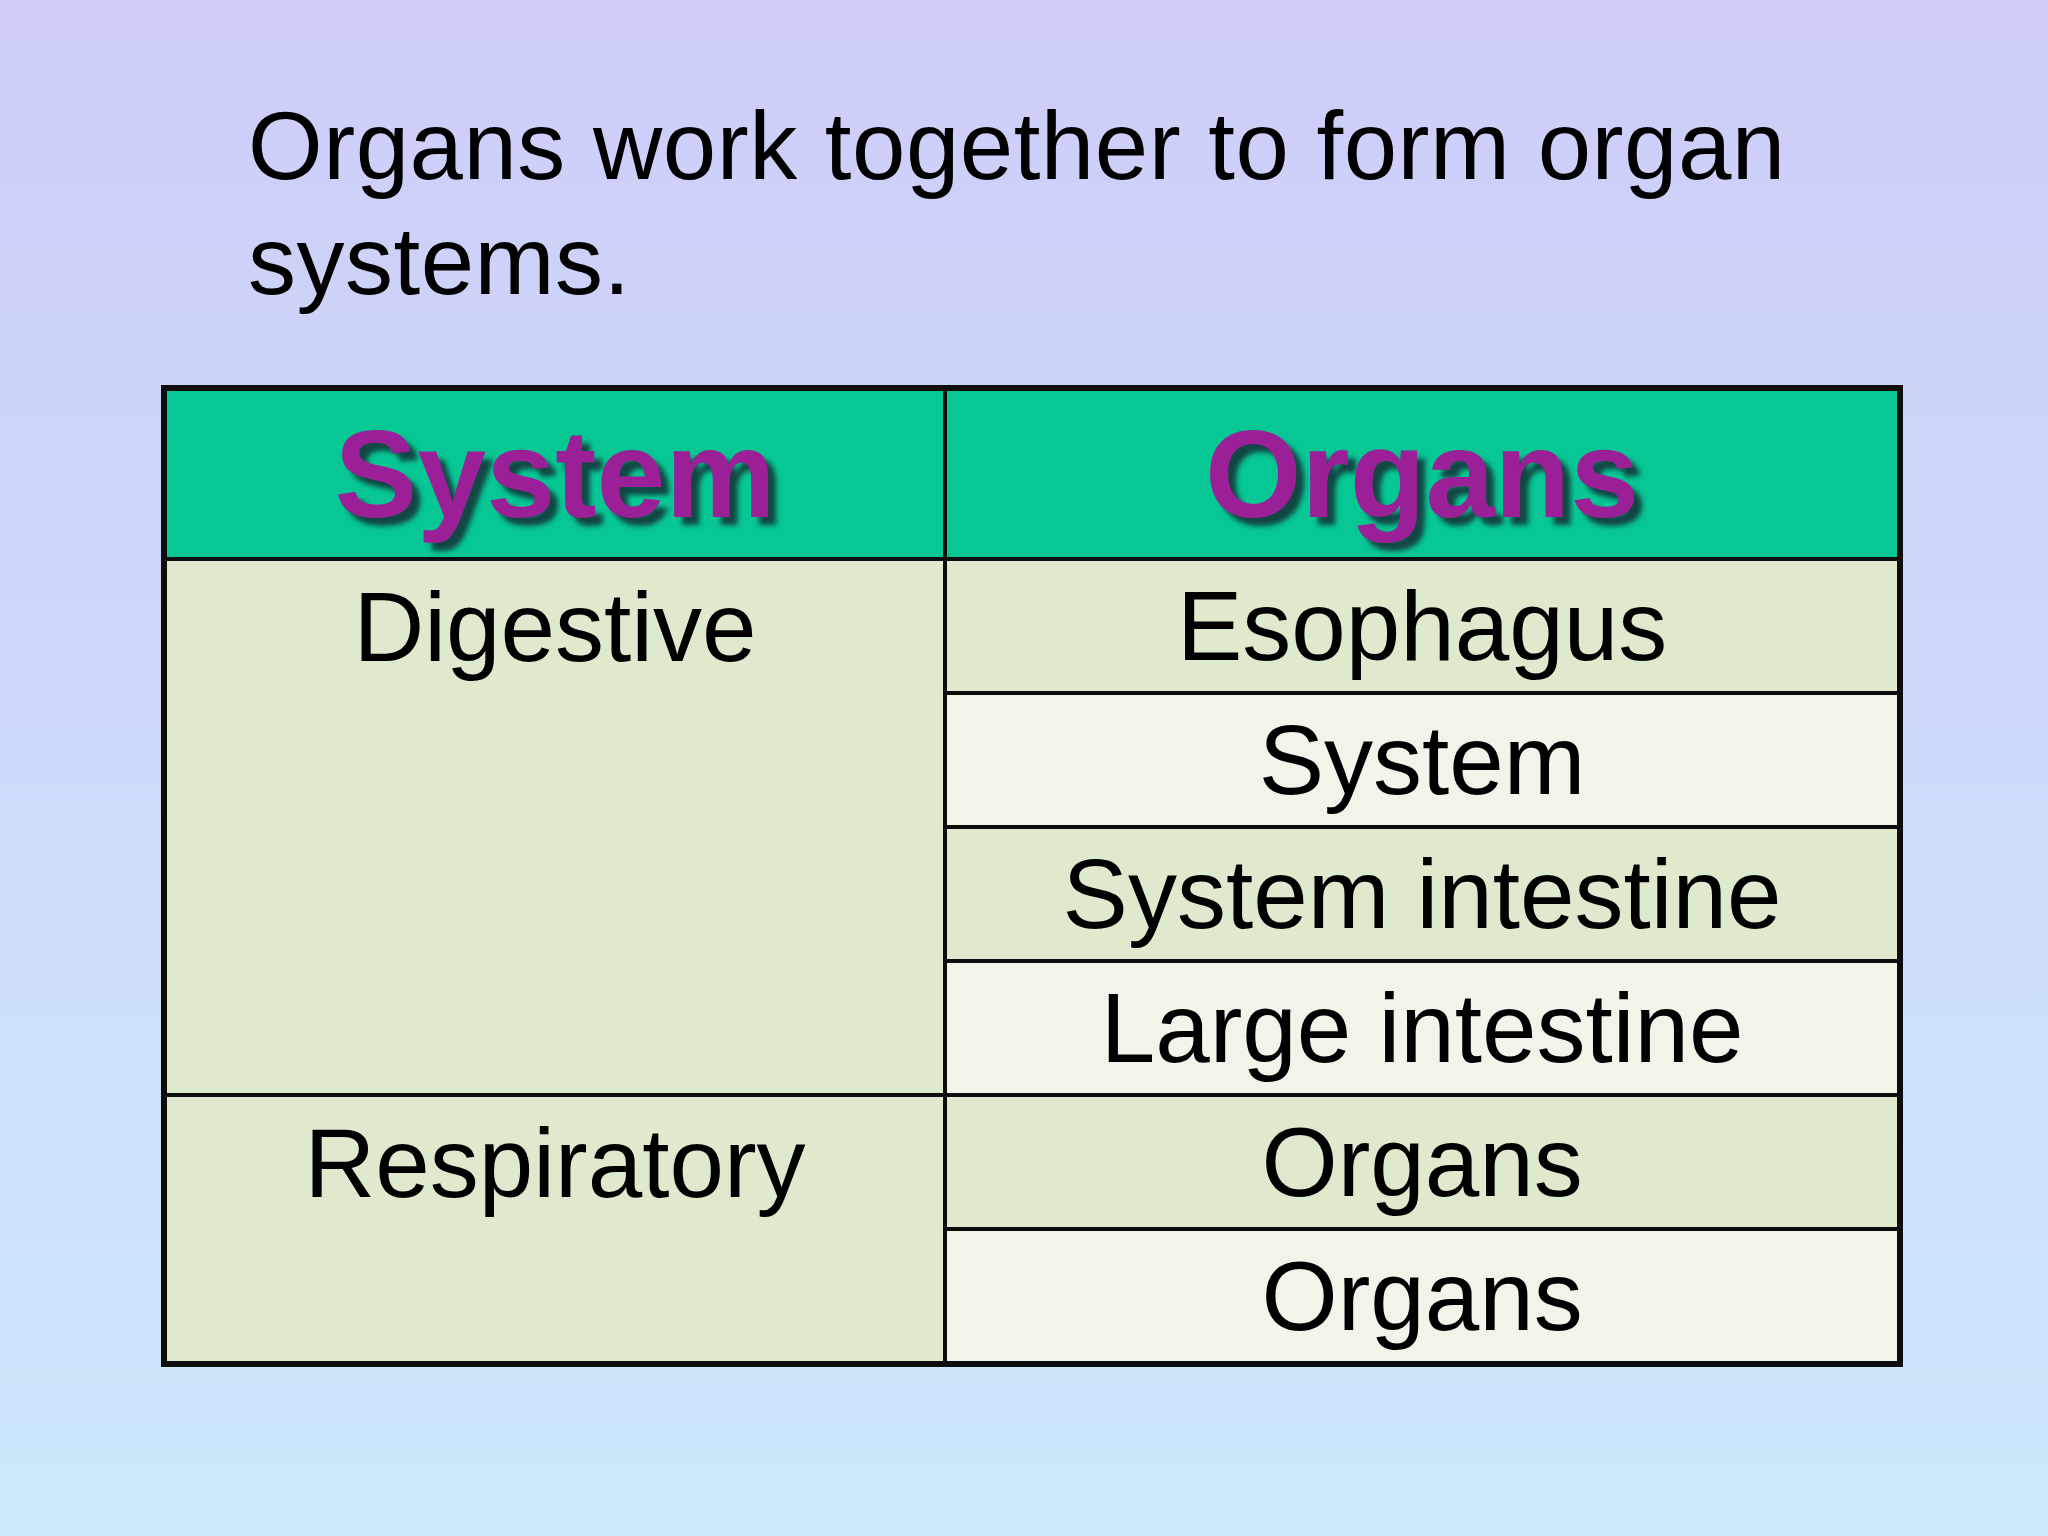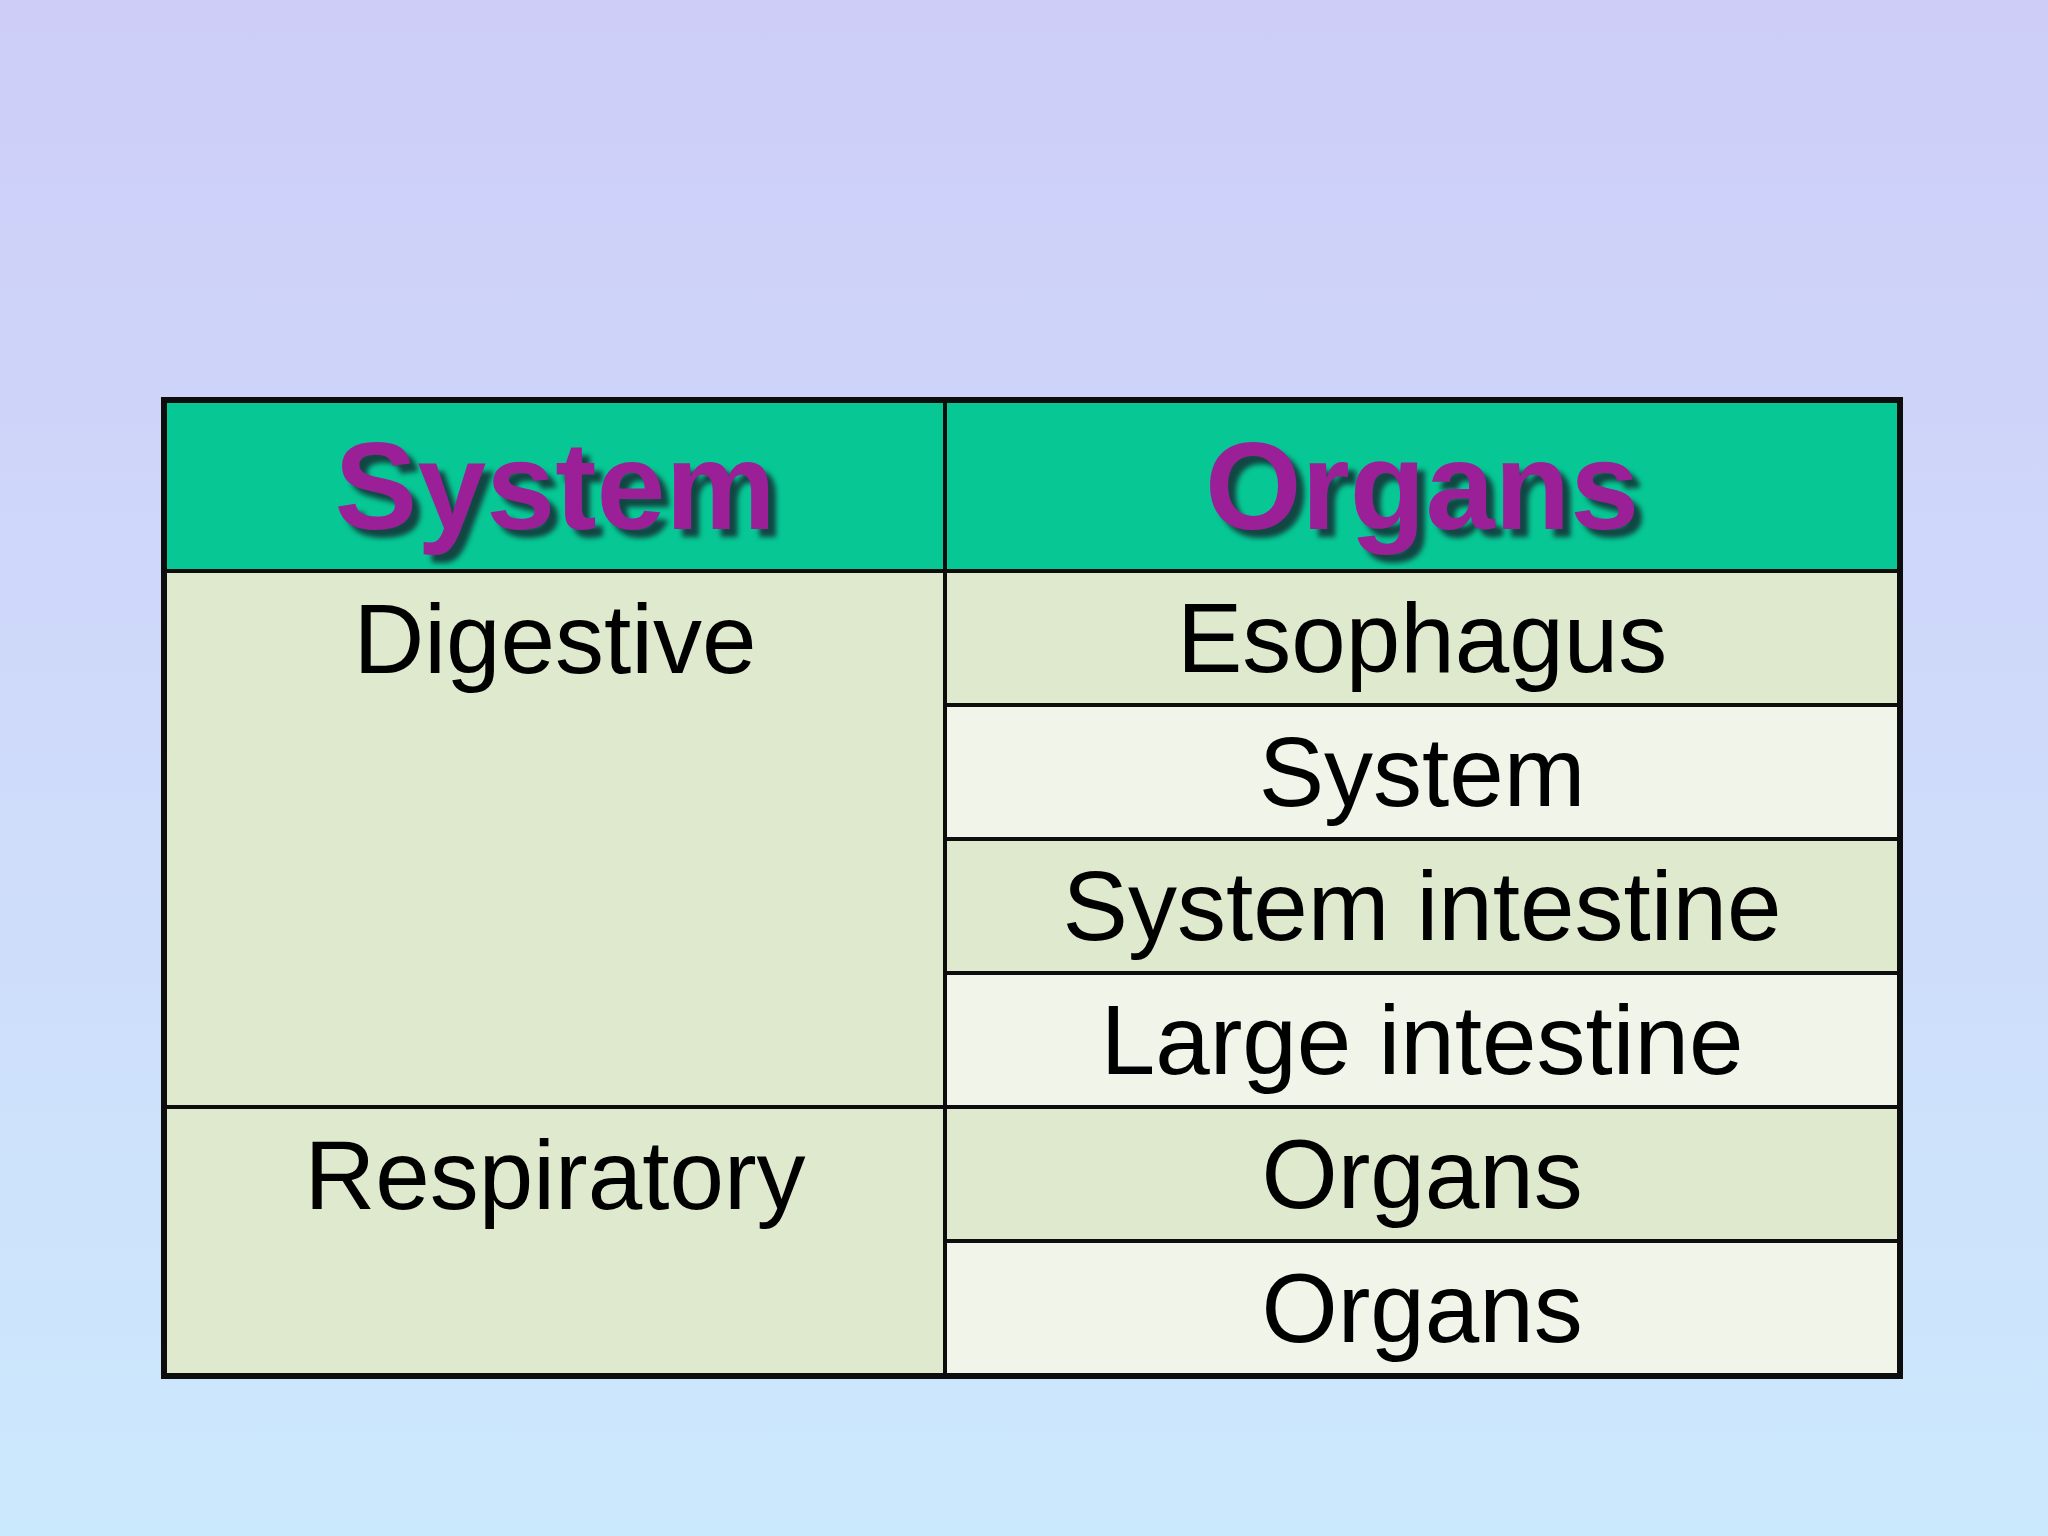--- a/index.html
+++ b/index.html
@@ -44,40 +44,41 @@
   }
   .organ-table th {
     height: 166px;
     background: var(--header-bg);
     color: var(--header-text);
     font-size: 124px;
     font-weight: bold;
     text-shadow: 8px 8px 5px rgba(25, 3, 25, 0.65);
     vertical-align: middle;
   }
-  .organ-table { border: 6px solid var(--border-color); margin-top: 12px; }
+  .organ-table { border: 6px solid var(--border-color); }
   .organ-table td {
     height: 130px;
     font-size: 98px;
     color: var(--text-color);
     vertical-align: middle;
     text-align: center;
   }
   .organ-table td.system-cell {
     vertical-align: top;
     padding-top: 10px;
   }
   .row-green { background: var(--row-green); }
   .row-light { background: var(--row-light); }
 </style>
 </head>
 <body>
 
 <div class="slide">
 
+  <div class="slide-title">Organs work together to form organ systems.</div>
 
   <table class="organ-table">
     <colgroup>
       <col class="col-system">
       <col class="col-organs">
     </colgroup>
     <thead>
       <tr>
         <th>System</th>
         <th>Organs</th>

